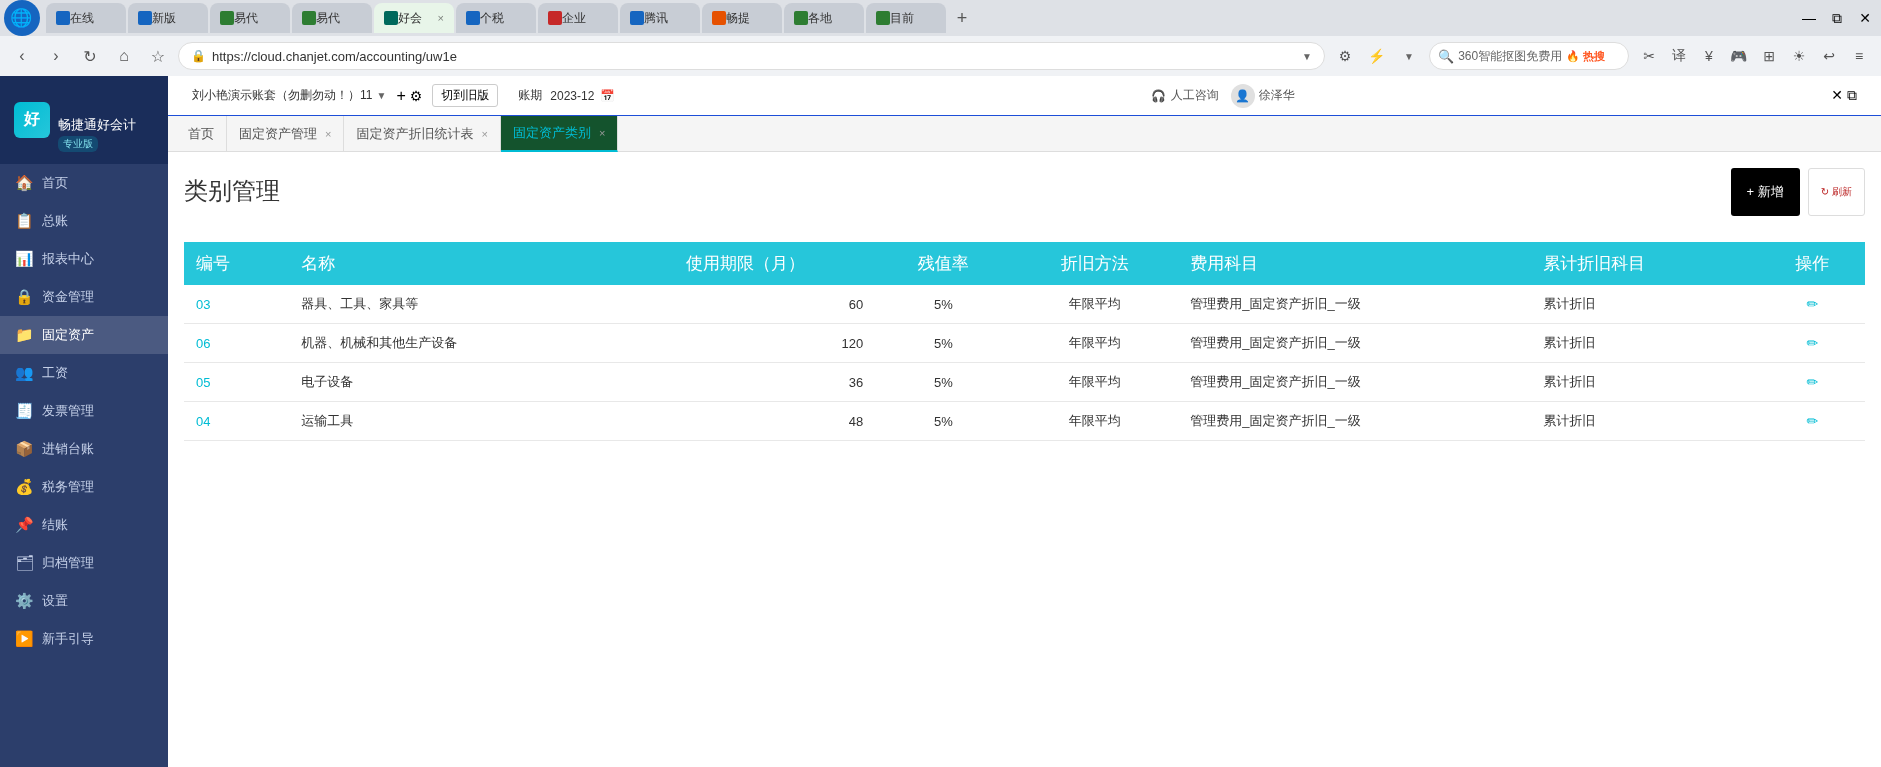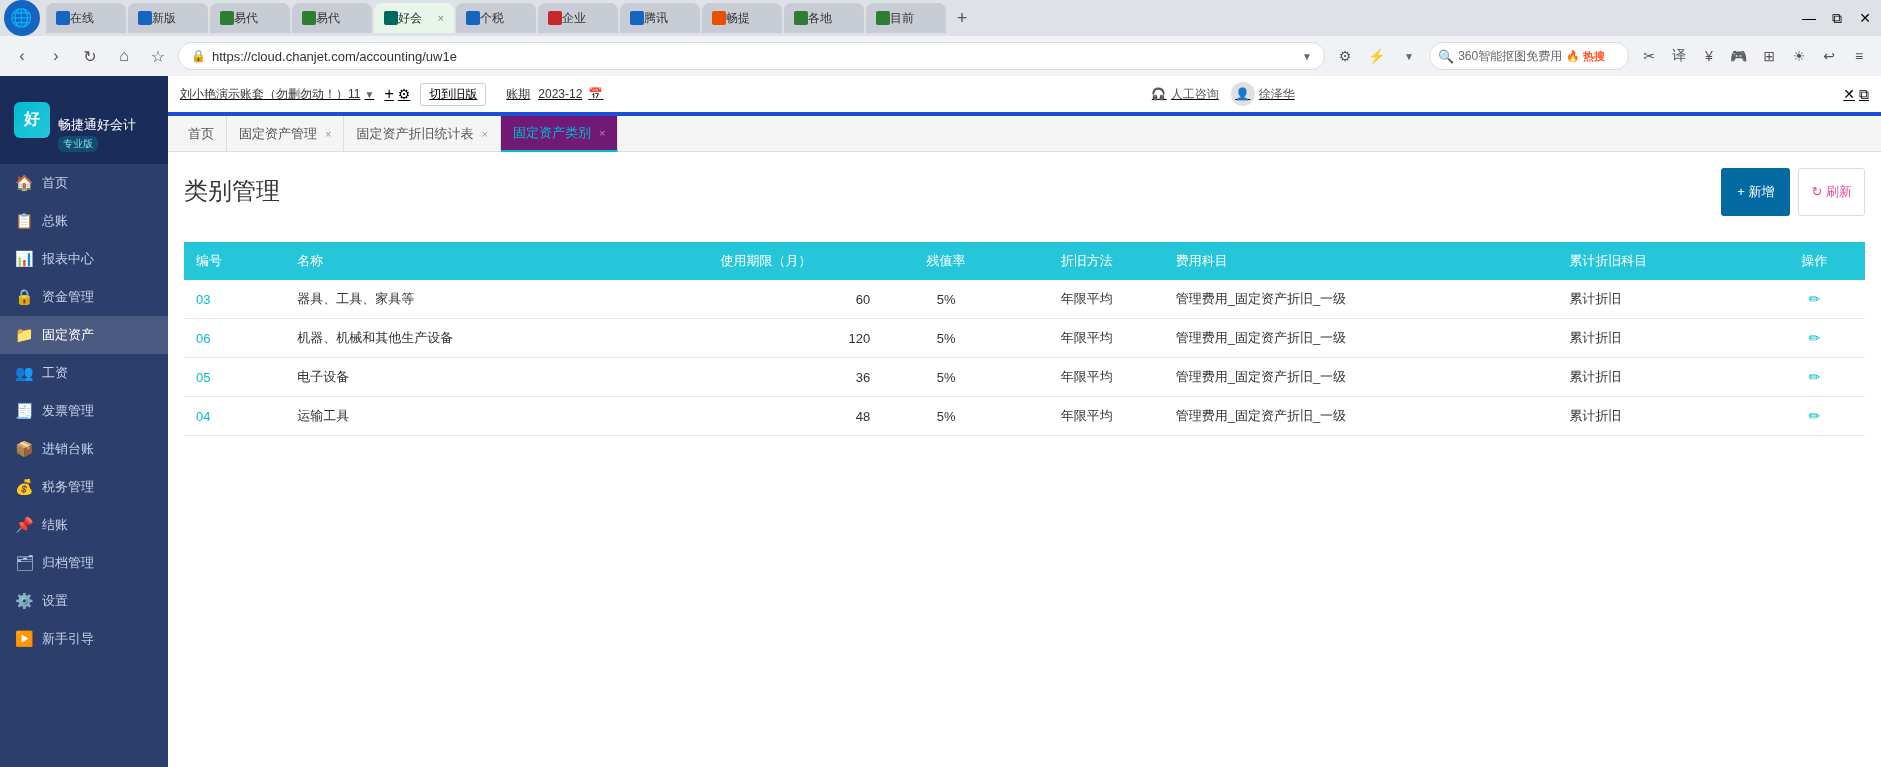--- a/index.html
+++ b/index.html
@@ -31,44 +31,44 @@
     .sidebar-logo { display: flex; align-items: center; gap: 8px; padding: 12px 14px; background: #1a2d5a; }
     .logo-icon { width: 36px; height: 36px; background: linear-gradient(135deg, #00bcd4, #26c6da); border-radius: 6px; display: flex; align-items: center; justify-content: center; color: #fff; font-size: 16px; font-weight: bold; }
     .logo-text { font-size: 13px; color: #fff; line-height: 1.3; margin-top: 29px; }
     .sidebar-menu { flex: 1; }
     .menu-item { display: flex; align-items: center; gap: 8px; padding: 10px 16px; cursor: pointer; color: #c5d0e8; font-size: 13px; transition: background 0.2s; }
     .menu-item.active { background: rgba(255,255,255,0.15); color: #fff; }
     .menu-item .menu-icon { width: 18px; height: 18px; display: flex; align-items: center; justify-content: center; font-size: 15px; flex-shrink: 0; }
 
     
     .main-area { flex: 1; display: flex; flex-direction: column; overflow: hidden; }
-    .top-header { display: flex; align-items: center; height: 40px; background: #fff; border-bottom: 4px solid #1d4ed8; padding: 0 12px; gap: 10px; text-decoration: underline; }
+    .top-header { display: flex; align-items: center; height: 40px; background: #fff; border-bottom: 1px solid #1d4ed8; padding: 0 24px; gap: 10px; }
     .user-info { display: flex; align-items: center; gap: 4px; font-size: 12px; color: #333; }
     .period-info { display: flex; align-items: center; gap: 4px; font-size: 12px; color: #333; margin-left: 10px; }
     .period-badge { border: 1px solid #ccc; padding: 2px 8px; border-radius: 3px; font-size: 12px; cursor: pointer; }
     .right-header { margin-left: auto; display: flex; align-items: center; gap: 12px; font-size: 12px; color: #555; }
     .avatar-icon { width: 24px; height: 24px; border-radius: 50%; background: #e0e0e0; display: flex; align-items: center; justify-content: center; font-size: 12px; }
 
     
     .page-tabs { display: flex; align-items: center; height: 36px; background: #f5f5f5; border-bottom: 1px solid #ddd; padding: 0 8px; }
     .page-tab { display: flex; align-items: center; gap: 4px; padding: 0 12px; height: 36px; cursor: pointer; font-size: 13px; color: #555; border-right: 1px solid #ddd; }
-    .page-tab.active { background: #701a75; color: #00bcd4; border-bottom: 2px solid #00bcd4; }
+    .page-tab.active { background: #14532d; color: #00bcd4; border-bottom: 2px solid #00bcd4; }
     .page-tab .tab-x { font-size: 11px; color: #999; margin-left: 4px; }
 
     
     .content-area { flex: 1; background: #fff; padding: 16px; overflow: auto; }
     .page-title { font-size: 24px; color: #333; font-weight: normal; margin-bottom: 14px; }
     .toolbar-row { display: flex; justify-content: flex-end; gap: 8px; margin-bottom: 12px; }
-    .btn-add { background: #0369a1; color: #fff; border: none; padding: 15px 16px; border-radius: 3px; cursor: pointer; font-size: 13px; display: flex; align-items: center; gap: 4px; }
-    .btn-refresh { background: #fff; color: #ec4899; border: 1px solid #ddd; padding: 6px 12px; border-radius: 3px; cursor: pointer; font-size: 13px; display: flex; align-items: center; gap: 4px; }
+    .btn-add { background: #000000; color: #fff; border: none; padding: 15px 16px; border-radius: 3px; cursor: pointer; font-size: 13px; display: flex; align-items: center; gap: 4px; }
+    .btn-refresh { background: #fff; color: #b91c1c; border: 1px solid #ddd; padding: 6px 12px; border-radius: 3px; cursor: pointer; font-size: 10px; display: flex; align-items: center; gap: 4px; }
 
     
     .data-table { width: 100%; border-collapse: collapse; }
     .data-table thead tr { background: #26c6da; color: #fff; }
-    .data-table thead th { padding: 10px 12px; text-align: left; font-weight: normal; font-size: 13px; border: none; }
+    .data-table thead th { padding: 10px 12px; text-align: left; font-weight: normal; font-size: 17px; border: none; }
     .data-table thead th.center { text-align: center; }
     .data-table tbody tr { border-bottom: 1px solid #e8e8e8; }
     .data-table tbody td { padding: 10px 12px; font-size: 13px; color: #333; }
     .data-table tbody td.center { text-align: center; }
     .data-table tbody td.right { text-align: right; }
     .link-text { color: #00bcd4; cursor: pointer; }
     .edit-icon { color: #00bcd4; cursor: pointer; font-size: 14px; }
 
     
     ::-webkit-scrollbar { width: 6px; height: 6px; }

